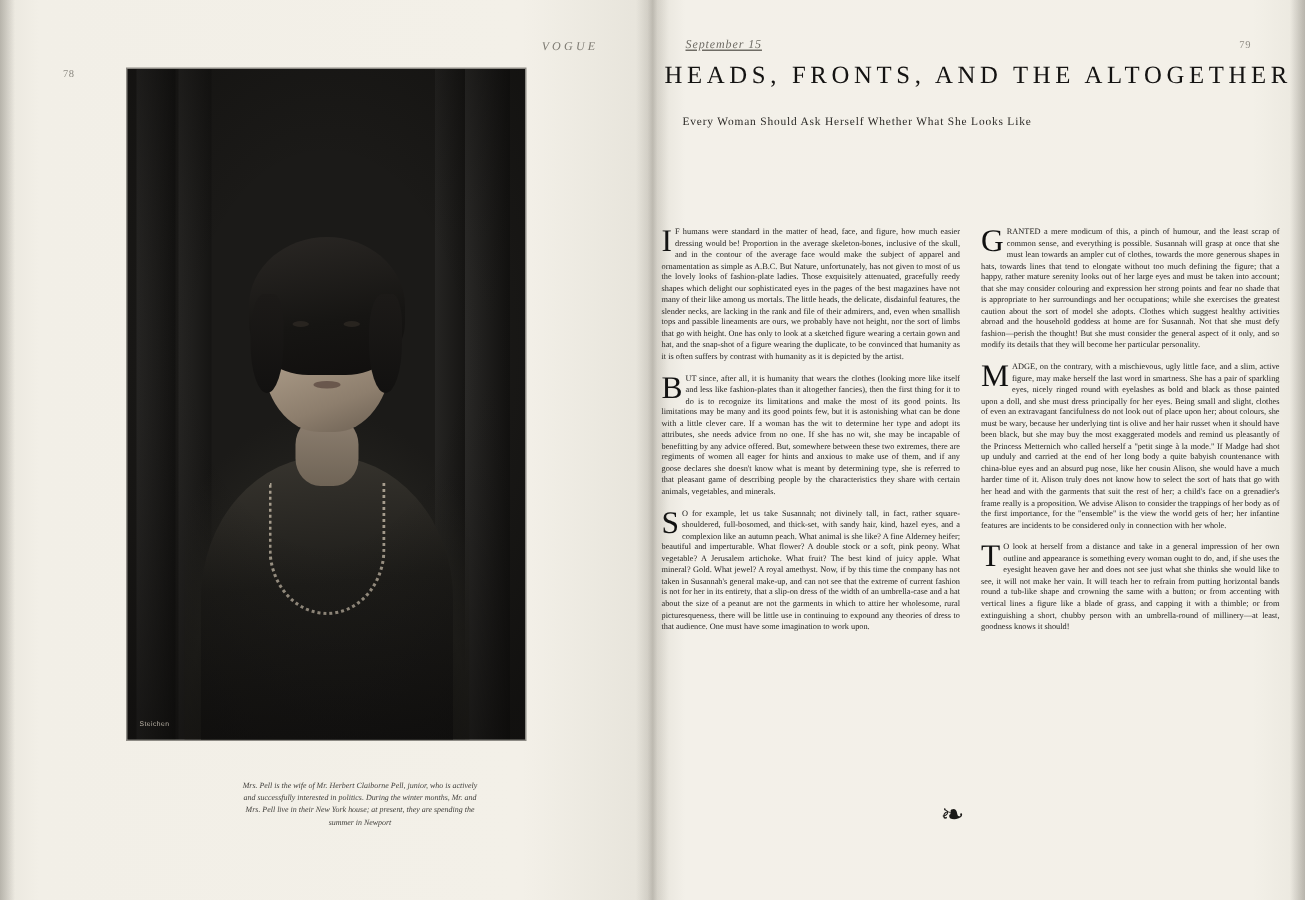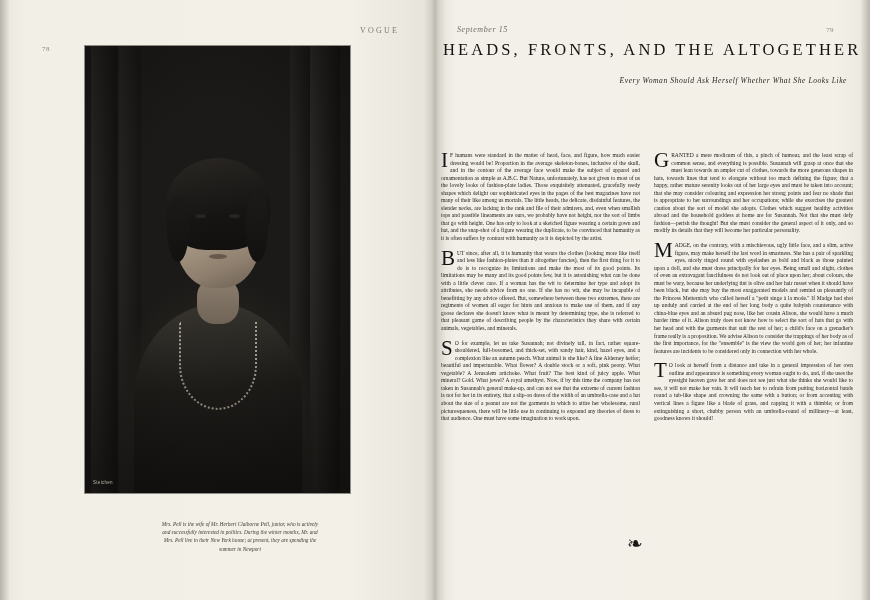--- a/index.html
+++ b/index.html
@@ -72,30 +72,32 @@
   }
   .folio-left  { left: 42px;  top: 30px; margin-top: 15px; }
   .folio-right { right: 36px; top: 26px; }
 
   .runhead-vogue {
     position: absolute;
     right: 36px;
     top: 26px;
     font-size: 8px;
     letter-spacing: 2.2px;
+    font-style: italic;
     color: #7e7b73;
   }
   .runhead-date {
     position: absolute;
     left: 22px;
     top: 25px;
     font-size: 8px;
     font-style: italic;
     letter-spacing: .6px;
     color: #6f6c65;
+    text-decoration: underline;
   }
 
   
   .plate {
     position: absolute;
     left: 85px;
     top: 46px;
     width: 265px;
     height: 447px;
     background: #1b1a18;
@@ -258,22 +260,21 @@
     font-size: 16.5px;
     letter-spacing: 3.1px;
     color: #141312;
     white-space: nowrap;
   }
   .deck {
     position: absolute;
     left: 455px;
     top: 76px;
     width: 392px;
-    text-align: right;
-    font-style: italic;
+    text-align: left;
   }
   .deck div {
     font-size: 7.6px;
     letter-spacing: .55px;
     color: #2a2825;
     margin-bottom: 17px;
   }
 
   .columns {
     position: absolute;

